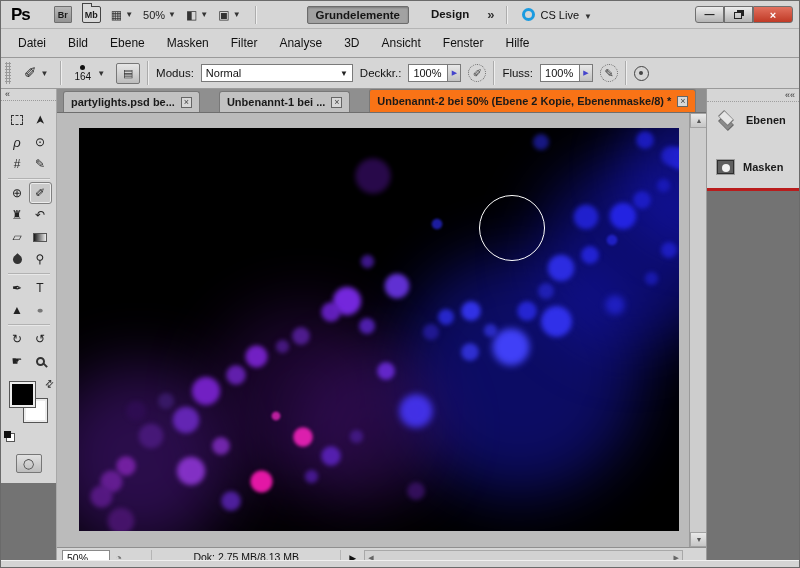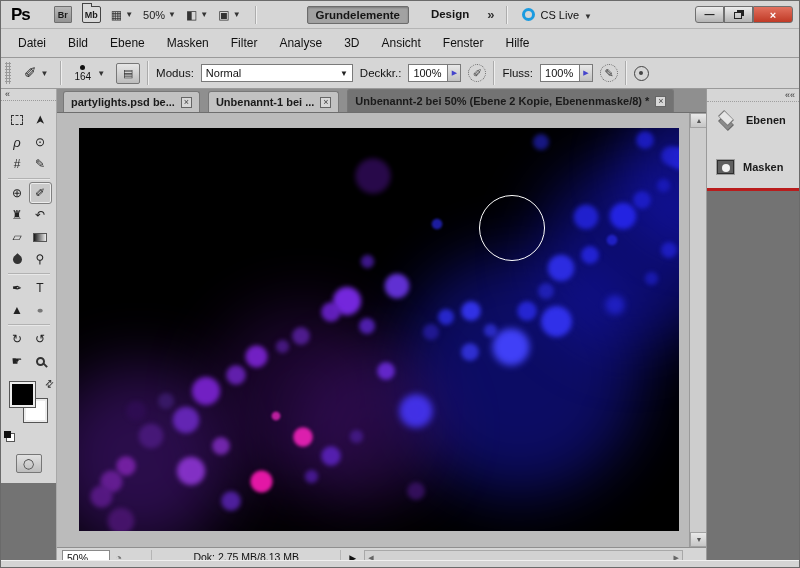--- a/index.html
+++ b/index.html
@@ -77,24 +77,24 @@
   .swatch{position:absolute;border:2px solid #ececec;box-shadow:0 0 0 1px #555;}
   .swatch.fg{left:9px;top:4px;width:25px;height:25px;z-index:2;}
   .swatch.bg{left:23px;top:21px;width:23px;height:23px;z-index:1;}
   .swap-ico{position:absolute;right:3px;top:0;font-size:10px;color:#333;transform:rotate(-45deg);}
   .mini-swatch{position:absolute;left:3px;bottom:2px;width:7px;height:7px;background:#111;box-shadow:3px 3px 0 0 #fff,3px 3px 0 1px #555;}
   .quickmask{margin-top:14px;width:26px;height:19px;border:1px solid #777;background:linear-gradient(#e2e2e2,#bdbdbd);
              display:flex;align-items:center;justify-content:center;font-size:10px;color:#222;border-radius:2px;}
   .tb-darkfill{margin-top:10px;width:100%;flex:1;background:var(--panel-dark,#737373);}
   
   .docarea{position:absolute;left:56px;top:88px;bottom:0;width:651px;display:flex;flex-direction:column;}
-  .tabbar{height:24px;background:#8f8f8f;display:flex;align-items:flex-end;padding-left:6px;gap:8px;border-bottom:1px solid #6e6e6e;}
+  .tabbar{height:24px;background:#8f8f8f;display:flex;align-items:flex-end;padding-left:6px;gap:19px;border-bottom:1px solid #6e6e6e;}
   .tab{height:21px;display:flex;align-items:center;gap:6px;padding:0 7px;background:#c2c2c2;border:1px solid #787878;
        border-bottom:none;border-radius:3px 3px 0 0;font-weight:bold;font-size:11px;color:#1a1a1a;white-space:nowrap;}
-  .tab.active{background:#737373;height:23px;justify-content:flex-end;}
+  .tab.active{background:#f97316;height:23px;justify-content:flex-end;}
   .tab-close{width:11px;height:11px;border:1px solid #666;background:#d8d8d8;display:flex;align-items:center;justify-content:center;
              font-size:9px;line-height:9px;color:#444;font-weight:normal;}
   .canvas-wrap{position:relative;flex:1;background:var(--surround,#bbbbbb);}
   .canvas{position:absolute;left:22px;top:15px;width:600px;height:403px;background:#000;overflow:hidden;}
   .bokeh{position:absolute;border-radius:50%;}
   .brush-cursor{position:absolute;border:1.5px solid #fff;border-radius:50%;}
   .vscroll{position:absolute;right:0;top:0;bottom:0;width:19px;background:#cdcdcd;border-left:1px solid #9a9a9a;}
   .vs-arrow{position:absolute;left:0;width:18px;height:15px;display:flex;align-items:center;justify-content:center;
             font-size:7px;color:#555;background:linear-gradient(#e9e9e9,#c6c6c6);border:1px solid #a2a2a2;}
   .vs-arrow.up{top:0;} .vs-arrow.down{bottom:0;}

